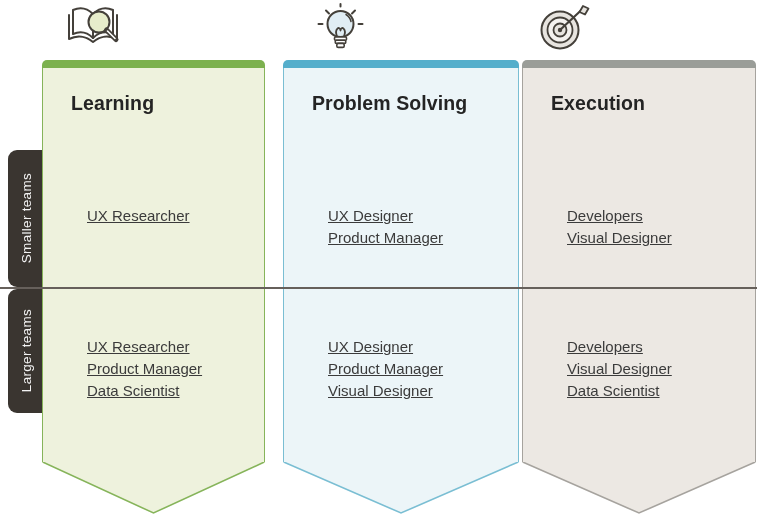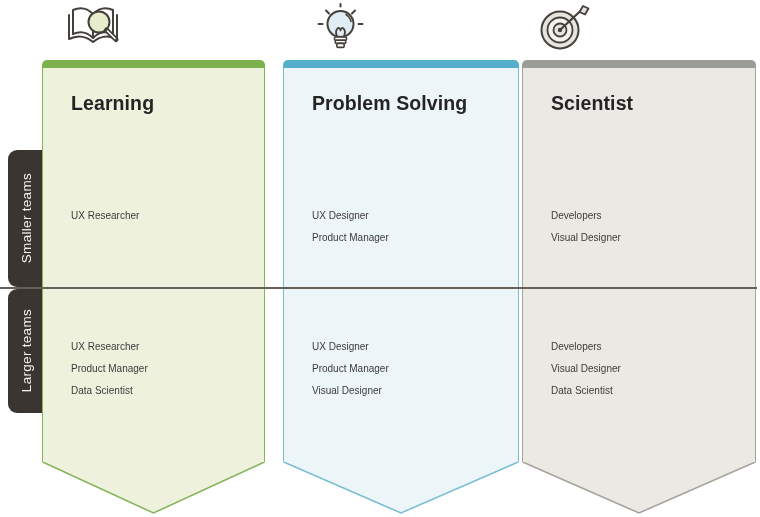--- a/index.html
+++ b/index.html
@@ -24,21 +24,21 @@
     height:394px; background:var(--body);
     border-left:1.4px solid var(--border);
     border-right:1.4px solid var(--border);
   }
   .tip { display:block; }
 
   .title {
     position:absolute; top:24px; left:28px;
     font-size:19.5px; font-weight:700; color:#242424; letter-spacing:0.1px;
   }
-  .rolelist { position:absolute; left:28px; font-size:10px; color:#3b3b3b; }
+  .rolelist { position:absolute; left:44px; font-size:15px; color:#3b3b3b;text-decoration:underline; }
   .rolelist .line { line-height:22px; white-space:nowrap; }
   .list-smaller { top:137px; }
   .list-larger  { top:268px; }
 
   .side-tab {
     position:absolute; left:8px; width:36px; background:#3a3530;
     border-radius:9px 0 0 9px; z-index:0;
     display:flex; align-items:center; justify-content:center;
   }
   .tab-smaller { top:150px; height:137px; }
@@ -137,21 +137,21 @@
         <circle class="ink" style="fill:var(--icon-fill)" cx="24" cy="27" r="18.5"></circle>
         <circle class="ink" style="fill:#f4f2ef;stroke-width:1.8" cx="24" cy="27" r="12.5"></circle>
         <circle class="ink" style="fill:var(--icon-fill);stroke-width:1.8" cx="24" cy="27" r="6.5"></circle>
         <circle cx="24" cy="27" r="2.2" fill="#44403a"></circle>
         <line class="ink" style="stroke-width:2.2" x1="24" y1="27" x2="46" y2="6.5"></line>
         <path class="ink" style="fill:var(--icon-fill);stroke-width:1.8" d="M43.5,9 L47,3 L52.5,5.5 L49,11.5 Z"></path>
       </svg>
     </div>
     <div class="bar"></div>
     <div class="body">
-      <div class="title">Scientist</div>
+      <div class="title">Execution</div>
       <div class="rolelist list-smaller">
           <div class="line">Developers</div>
           <div class="line">Visual Designer</div>
         </div>
       <div class="rolelist list-larger">
           <div class="line">Developers</div>
           <div class="line">Visual Designer</div>
           <div class="line">Data Scientist</div>
         </div>
     </div>

